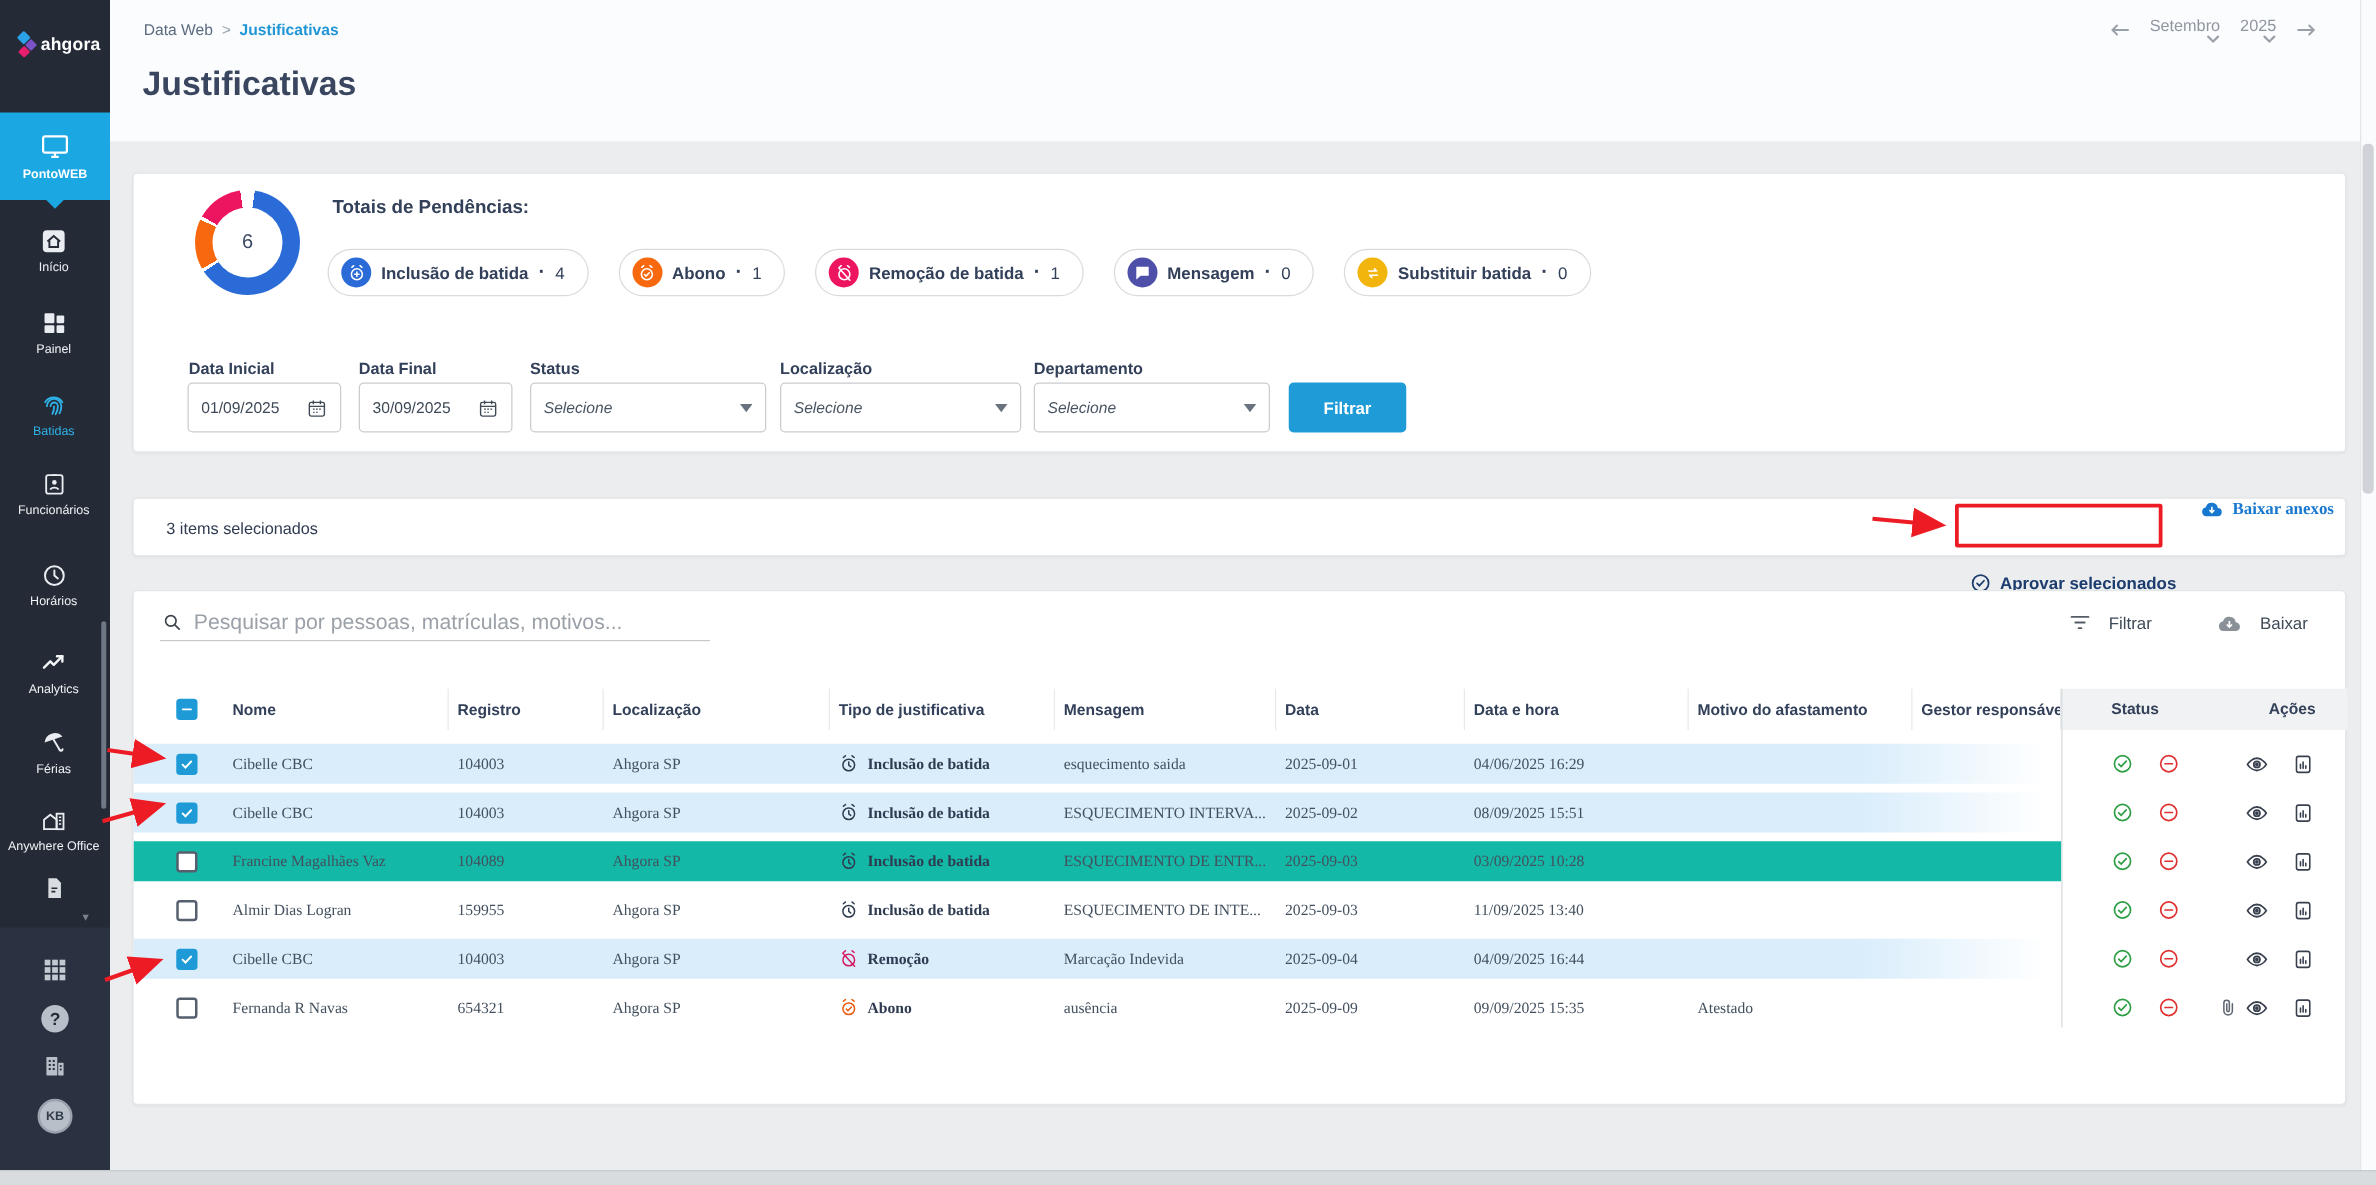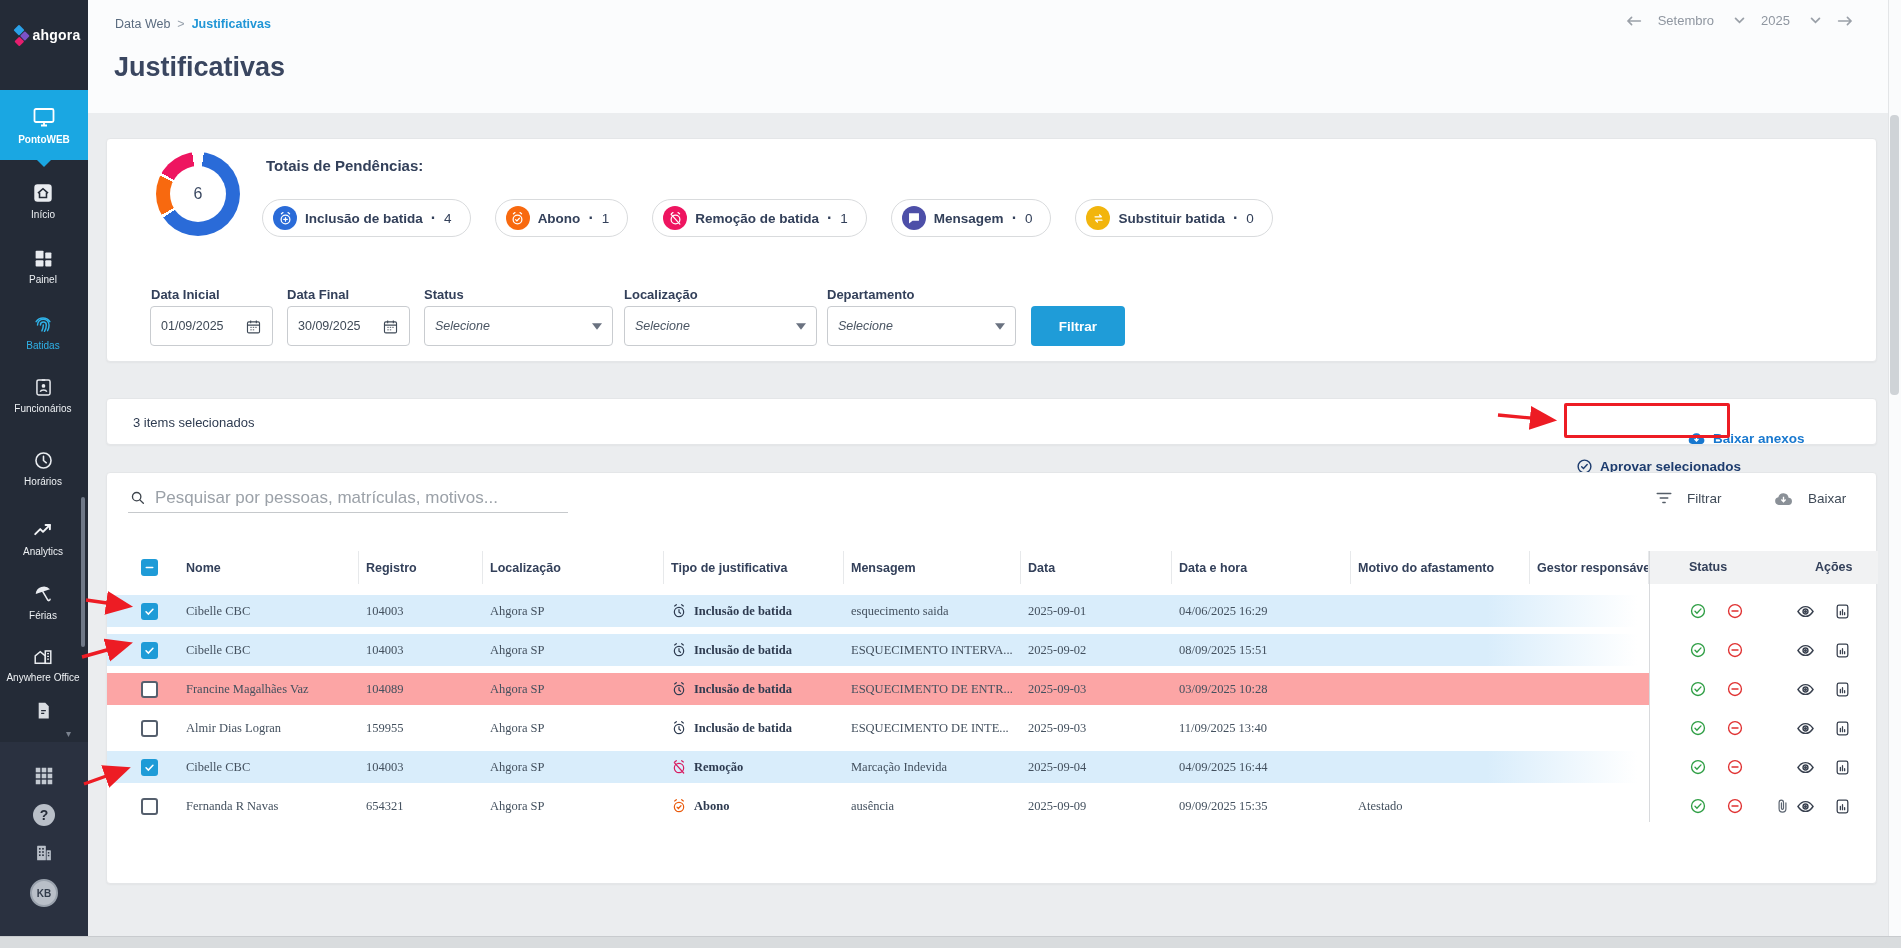--- a/index.html
+++ b/index.html
@@ -27,21 +27,21 @@
   .help-circle { width:22px; height:22px; border-radius:50%; background:#b9bfc8; color:#252c38; font-size:14px; font-weight:bold; display:flex; align-items:center; justify-content:center; }
 
   
   #header { left:88px; top:0; width:1813px; height:113px; background:#fbfcfd; }
   .breadcrumb { left:27px; top:17px; display:flex; gap:7px; font-size:12.5px; align-items:center; }
   .bc-root { color:#5a6b7f; cursor:pointer; }
   .bc-sep { color:#97a1ac; }
   .bc-cur { color:#2196D6; font-weight:600; cursor:pointer; }
   .page-title { left:26px; top:52px; font-size:27px; color:#3A4660; }
   .period { right:48px; top:13px; display:flex; align-items:center; gap:16px; color:#8f96a0; font-size:13px; }
-  .period .pbtn { cursor:pointer; display:flex; align-items:center; gap:20px; color:#8f96a0; }
+  .period .pbtn { cursor:pointer; display:flex; align-items:flex-end; gap:0; color:#8f96a0;flex-direction:column; }
 
   
   .card { background:#fff; border:1px solid #e4e6e8; border-radius:4px; box-shadow:0 1px 2px rgba(0,0,0,.04); }
   #card-pend { left:106px; top:138px; width:1771px; height:224px; }
   .donut { left:49px; top:13px; width:84px; height:84px; border-radius:50%;
     background:conic-gradient(from 8deg,#2A6BD8 0 228deg,#fff 228deg 232deg,#F8690F 232deg 288deg,#fff 288deg 292deg,#EE1560 292deg 344deg,#fff 344deg 360deg); }
   .donut-hole { position:absolute; inset:14px; background:#fff; border-radius:50%; display:flex; align-items:center; justify-content:center; font-size:16px; color:#3c4a63; }
   .pend-heading { left:159px; top:18px; font-size:15px; font-weight:bold; color:#33405a; }
   .pills { left:155px; top:60px; display:flex; gap:24px; }
   .pill { height:38px; border:1px solid #d9dbdd; border-radius:19px; background:#fff; display:flex; align-items:center; gap:8px; padding:0 18px 0 10px; cursor:pointer; }
@@ -55,21 +55,21 @@
   .f-input input { border:0; outline:0; width:100%; font-size:12.5px; color:#3f4a57; font-family:inherit; }
   .f-select { justify-content:space-between; cursor:pointer; }
   .f-select .val { font-style:italic; color:#4a5563; }
   .btn-filtrar { position:absolute; left:924px; top:167px; width:94px; height:40px; background:#1F9CD8; border:0; border-radius:4px; color:#fff; font-size:13.5px; font-weight:bold; cursor:pointer; font-family:inherit; }
 
   
   #card-select { left:106px; top:398px; width:1771px; height:47px; }
   .sel-count { left:26px; top:0; height:47px; display:flex; align-items:center; font-size:13px; color:#2e3b50; }
   .approve { left:1469px; top:0; height:47px; display:flex; align-items:center; gap:7px; cursor:pointer;margin-top:44px; }
   .approve span { color:#1d3c6e; font-size:13.5px; font-weight:bold; }
-  .bx-anexos { left:1580px; top:0; height:47px; display:flex; align-items:flex-end; gap:7px; cursor:pointer; }
+  .bx-anexos { left:1653px; top:0; height:47px; display:flex; align-items:flex-start; gap:7px; cursor:pointer;font-family:Liberation Serif, serif; }
   .bx-anexos span { color:#1878CF; font-size:13.5px; font-weight:bold; }
 
   
   #card-table { left:106px; top:472px; width:1771px; height:412px; }
   .search-wrap { left:21px; top:10px; width:440px; height:30px; border-bottom:1px solid #c6c9cc; display:flex; align-items:center; gap:9px; padding-left:2px; }
   .search-wrap input { border:0; outline:0; flex:1; font-size:17px; color:#5a6470; font-family:inherit; background:transparent; }
   .search-wrap input::placeholder { color:#9ba1a8; }
   .tctrl { top:10px; height:30px; display:flex; align-items:center; gap:14px; cursor:pointer; }
   .tctrl span { font-size:13.5px; color:#3f4a57; }
   #ctrl-filtrar { left:1548px; }
@@ -84,21 +84,21 @@
   .thead .sticky { background:#f1f2f3; border-right:0; }
   .th-status { position:absolute; left:40px; top:9px; font-size:12.5px; font-weight:bold; color:#33405a; }
   .th-acoes { position:absolute; left:166px; top:9px; font-size:12.5px; font-weight:bold; color:#33405a; }
 
   .vline { left:1542px; top:78px; height:271px; width:0; border-left:1px solid #d8dadd; z-index:3; }
 
   .row { left:0; width:1771px; height:32px; display:flex; }
   .row .main { width:1542px; display:flex; }
   .cell { display:flex; align-items:center; padding-left:7px; font-size:12.5px; color:#43505e; white-space:nowrap; overflow:hidden;font-family:Liberation Serif, serif; }
   .cell.c0 { padding-left:34px; }
-  .row .main.zeb  { background:#fca5a5; }
+  .row .main.zeb  { background:#14b8a6; }
   .row .main.sel  { background:linear-gradient(to right,#d9edfb 0px,#d9edfb 1380px,rgba(217,237,251,0) 1530px); }
   .stick { display:flex; align-items:center; position:relative; }
   .stick.zeb { background:#f1f2f3; }
   .tipo { font-weight:bold; color:#2e3b50; display:flex; align-items:center; gap:7px; }
   .cb { width:17px; height:17px; border-radius:3px; display:inline-flex; align-items:center; justify-content:center; cursor:pointer; }
   .cb.on, .cb.indet { background:#1E9BD7; }
   .cb.off { background:#fff; border:2px solid #555f6d; }
   .st-ic { position:absolute; cursor:pointer; display:flex; }
   .pos-ok { left:40px; } .pos-no { left:77px; } .pos-clip { left:125px; } .pos-eye { left:147px; } .pos-rep { left:185px; }
 

